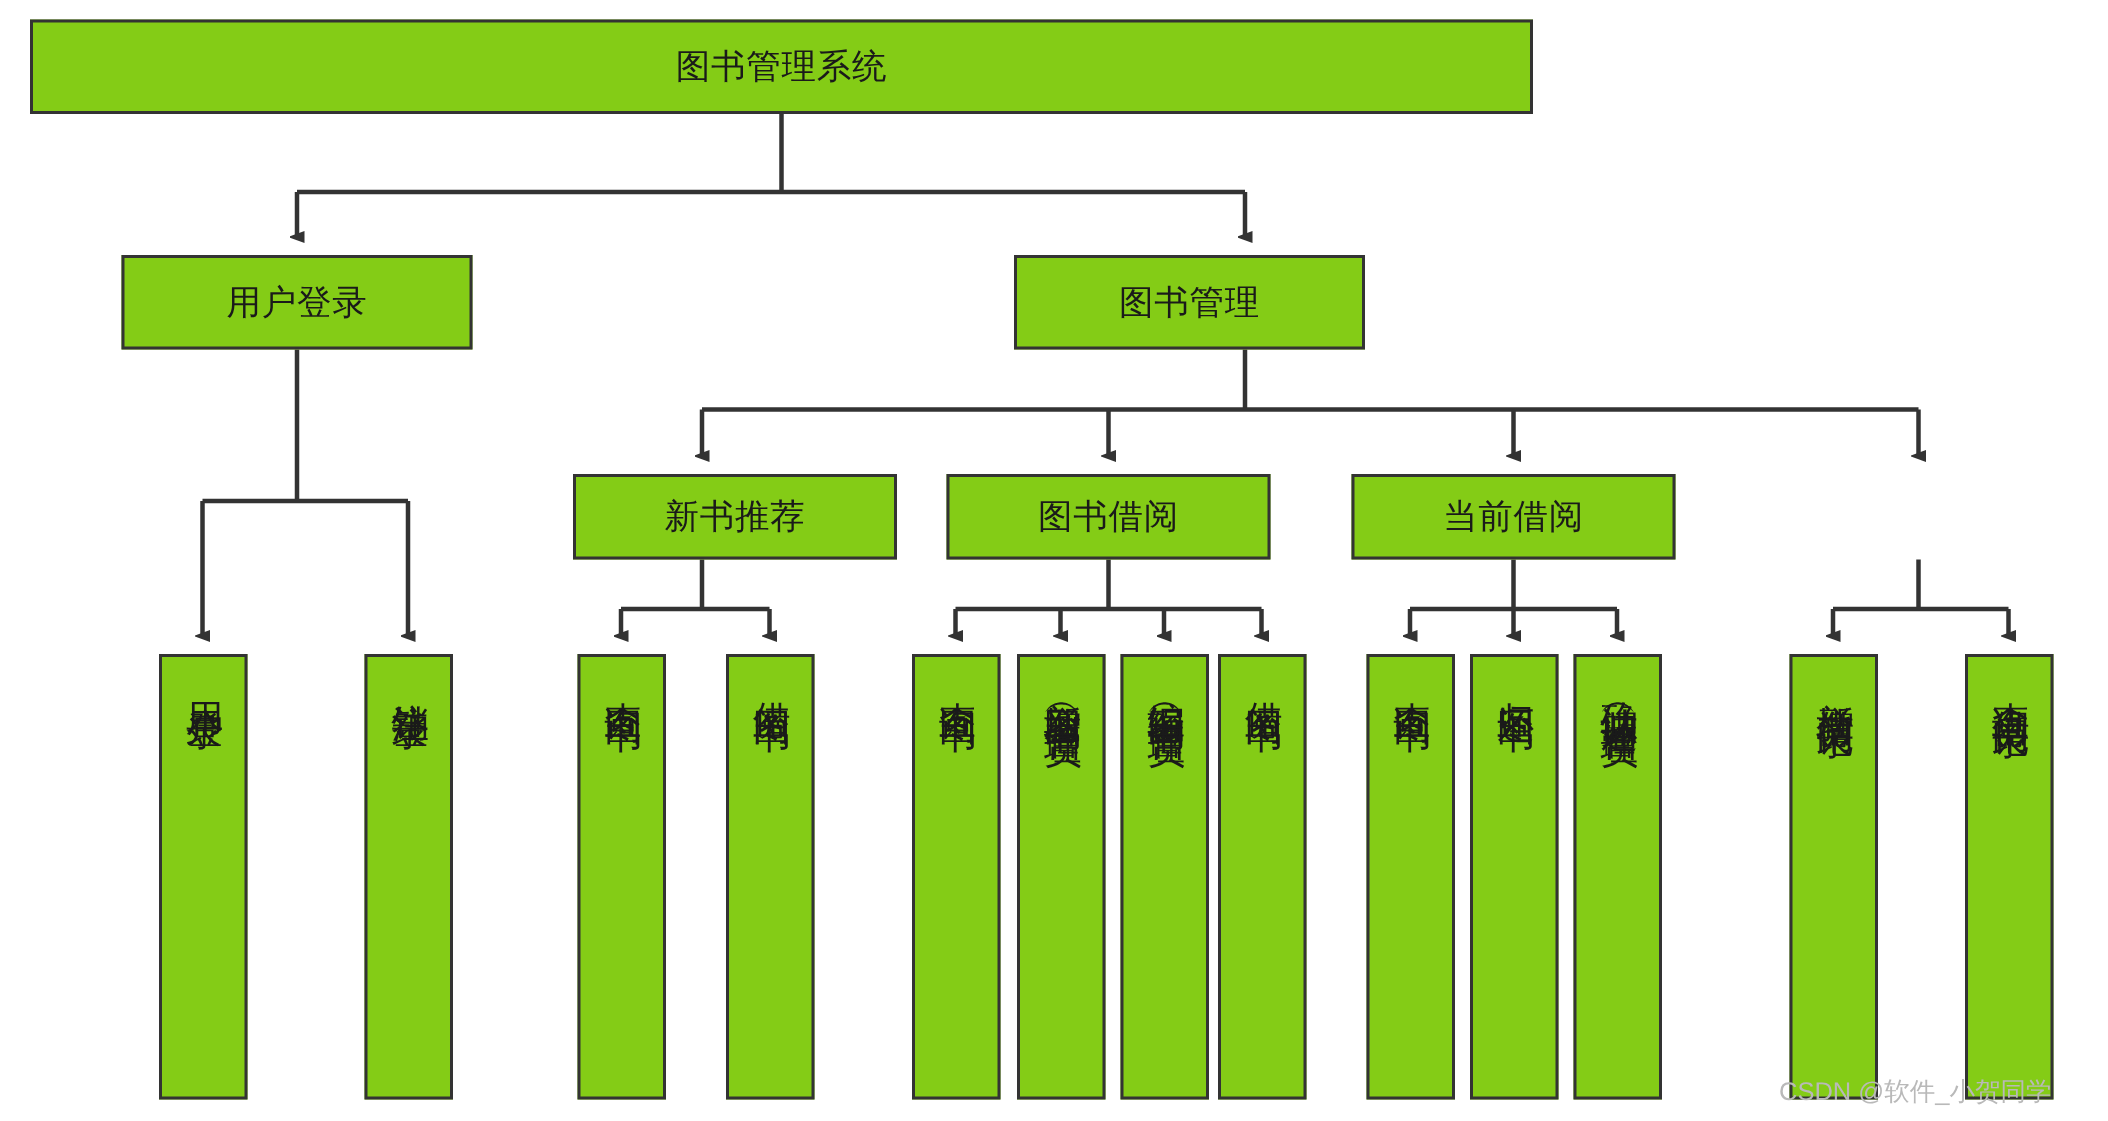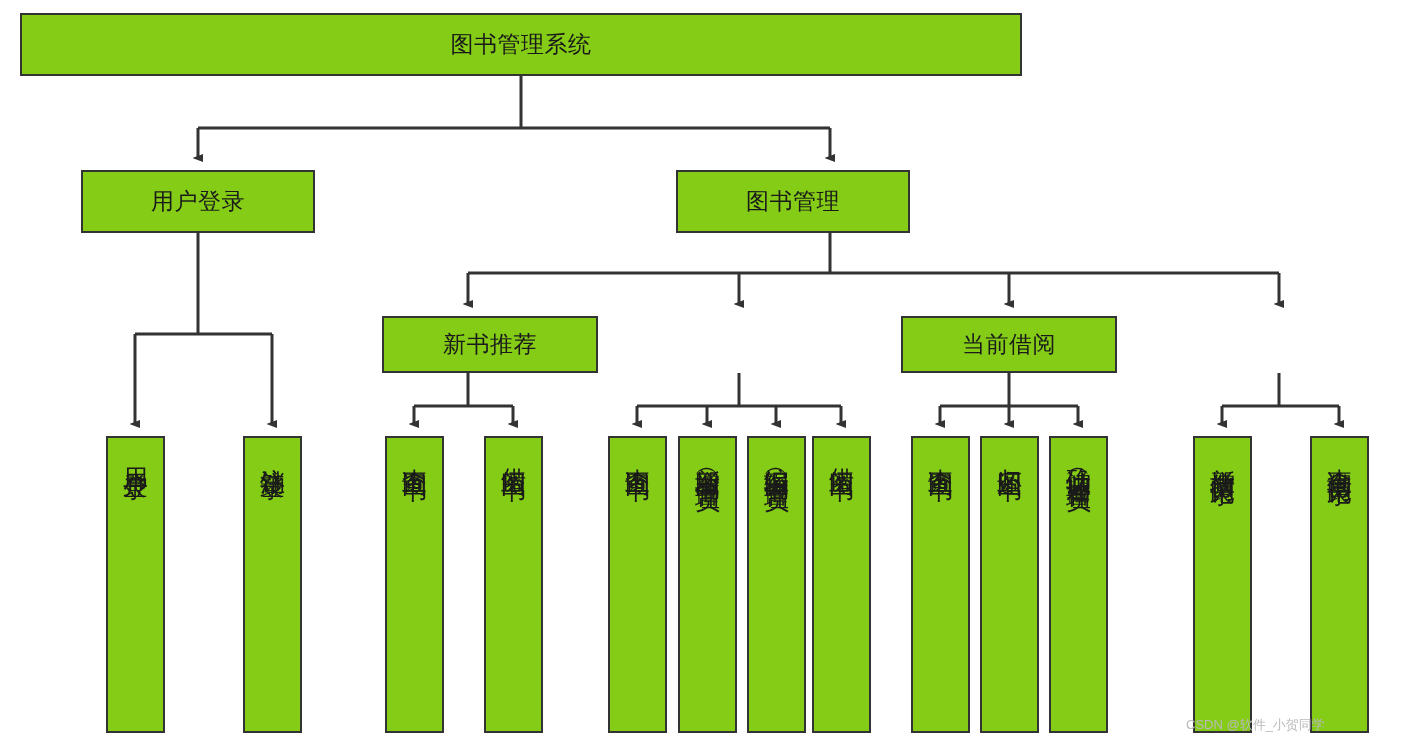--- a/index.html
+++ b/index.html
@@ -54,21 +54,21 @@
     writing-mode: vertical-rl;
     text-orientation: upright;
     font-size: 25px;
     letter-spacing: 3px;
     line-height: 1;
   }
   .watermark {
     position: absolute;
     left: 1186px;
     top: 716px;
-    font-size: 13px;
+    font-size: 17px;
     color: #b9b9b9;
     white-space: nowrap;
     font-family: "Liberation Sans", "DejaVu Sans", sans-serif;
   }
 </style>
 </head>
 <body>
 
 <div id="canvas">
 
@@ -129,20 +129,23 @@
   <div class="node horiz" style="left:81px; top:170px; width:234px; height:63px;">
     <span class="label">用户登录</span>
   </div>
   <div class="node horiz" style="left:676px; top:170px; width:234px; height:63px;">
     <span class="label">图书管理</span>
   </div>
 
   <div class="node horiz" style="left:361px; top:316px; width:216px; height:57px;margin-left:21px;">
     <span class="label">新书推荐</span>
   </div>
+  <div class="node horiz" style="left:631px; top:316px; width:216px; height:57px;">
+    <span class="label">图书借阅</span>
+  </div>
   <div class="node horiz" style="left:901px; top:316px; width:216px; height:57px;justify-content:center;">
     <span class="label">当前借阅</span>
   </div>
 
   <div class="node vert" style="left:106px; top:436px; width:59px; height:297px;">
     <span class="label">用户登录</span>
   </div>
   <div class="node vert" style="left:243px; top:436px; width:59px; height:297px;">
     <span class="label">注销登录</span>
   </div>

